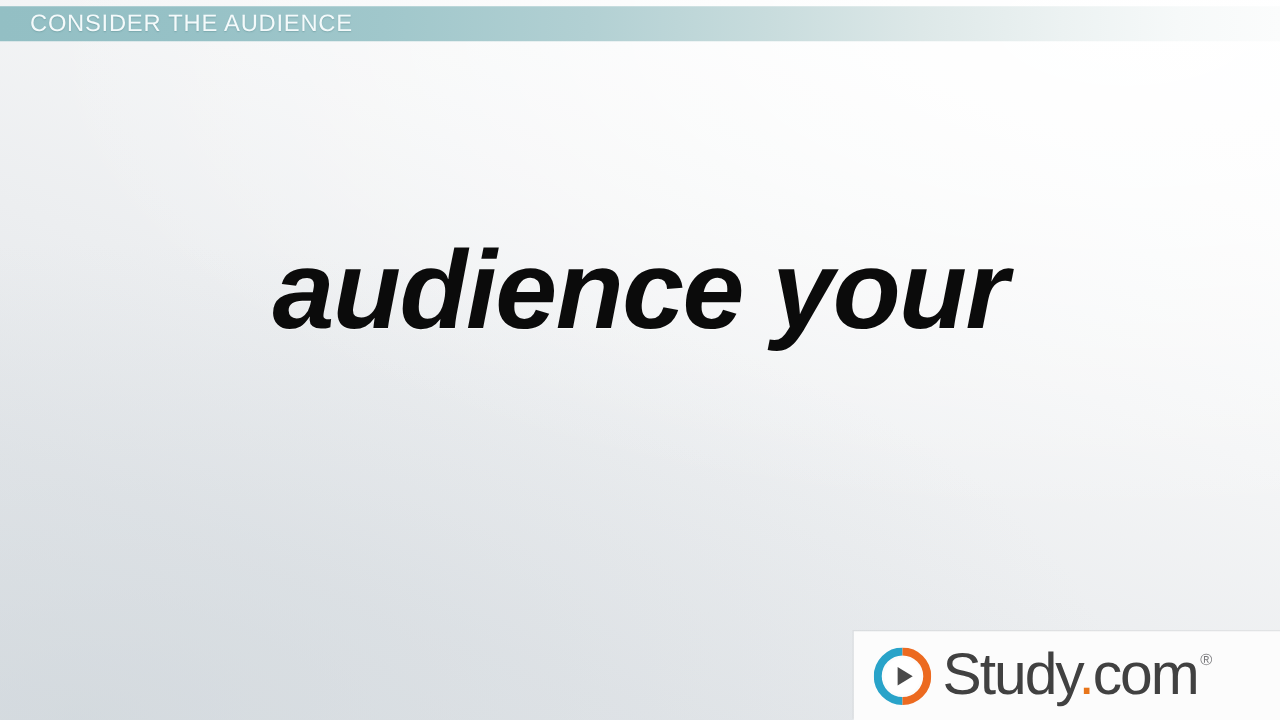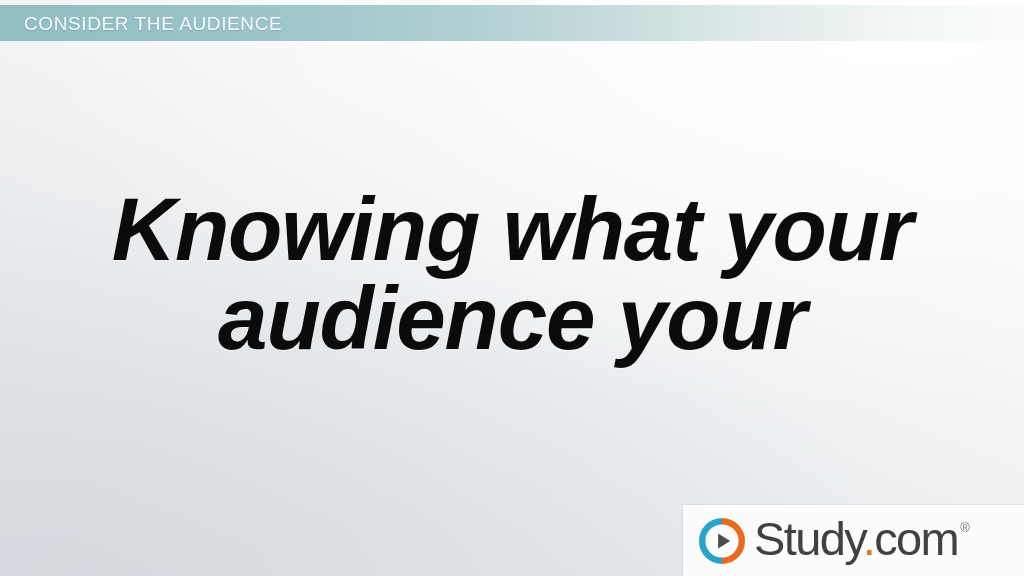--- a/index.html
+++ b/index.html
@@ -43,21 +43,21 @@
       radial-gradient(105% 85% at 6% 100%, rgba(202,210,216,0.55) 0%, rgba(202,210,216,0.20) 45%, rgba(202,210,216,0) 78%);
     pointer-events: none;
   }
 
   
   .header-strip {
     position: absolute;
     left: 0;
     top: 5px;
     width: 1024px;
-    height: 36px;
+    height: 28px;
     background: linear-gradient(90deg,
         #93bfc4 0%,
         #96c1c6 14%,
         #a0c7cb 30%,
         #b2d0d3 46%,
         #c8dcdd 60%,
         #dde8e8 72%,
         #ecf2f2 83%,
         #f6f9f9 92%,
         #fbfcfc 100%);
@@ -162,21 +162,20 @@
 </head>
 <body>
 
 <div id="slide">
 
   <div class="header-strip">
     <div class="header-title">CONSIDER THE AUDIENCE</div>
   </div>
 
   <div class="headline">
-    <span class="headline-line line-1">Knowing what your</span>
     <span class="headline-line line-2">audience your</span>
   </div>
 
   <div class="logo-plate">
     <div class="logo-inner">
 
       <span class="play-badge">
         <svg width="46" height="46" viewBox="0 0 46 46" aria-hidden="true">
 
           <path d="M23 3.2

